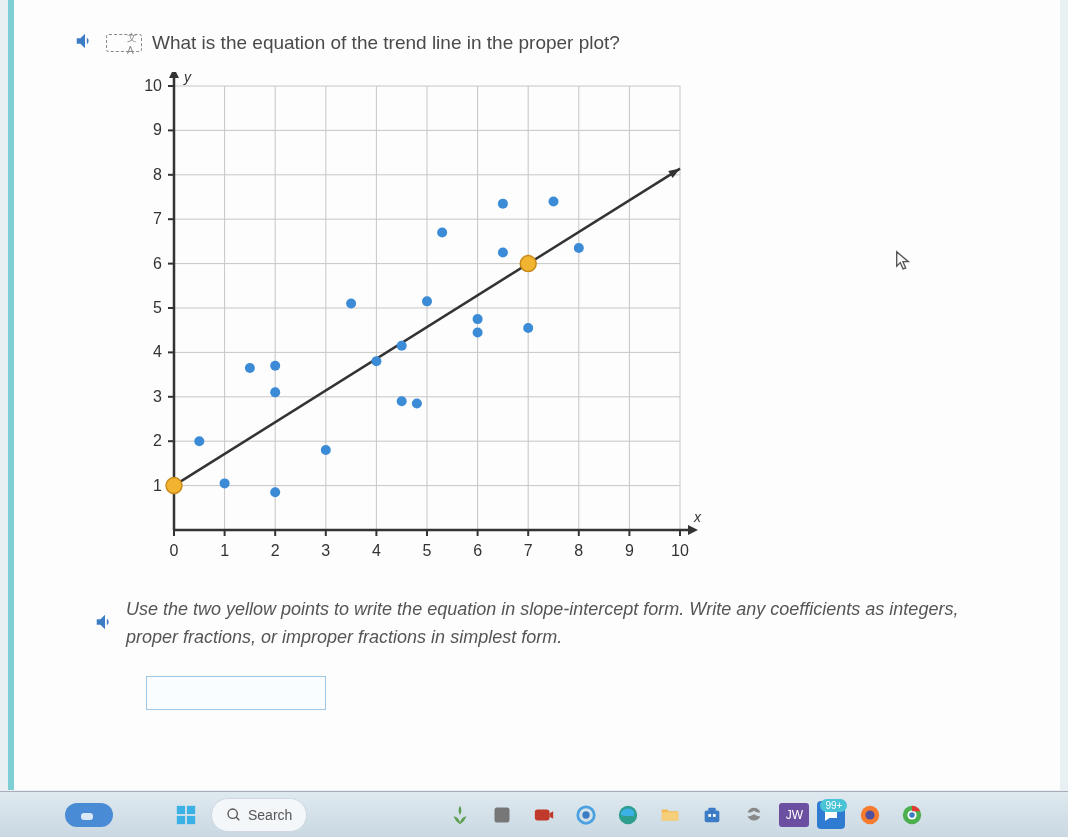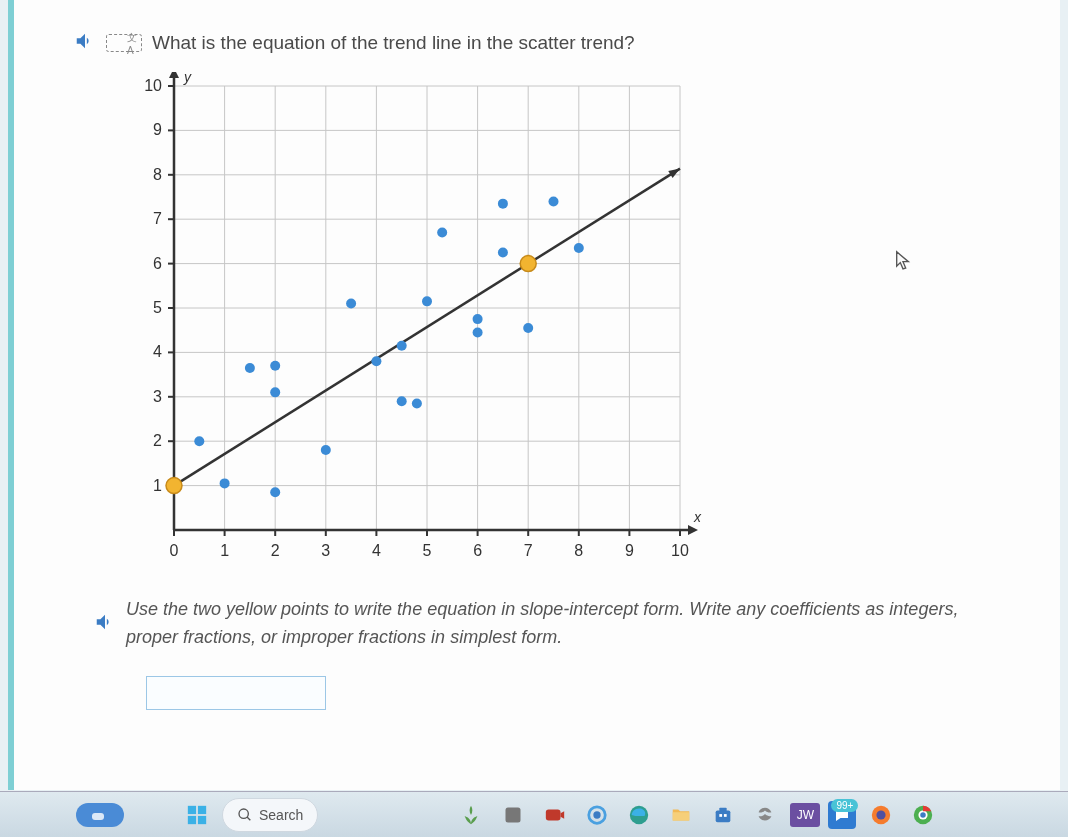--- a/index.html
+++ b/index.html
@@ -86,21 +86,21 @@
     color: #555;
   }
   
   .taskbar {
     position: absolute;
     left: 0; right: 0; bottom: 0;
     height: 46px;
     background: linear-gradient(#dfe9ef,#c9d8e2);
     display: flex;
     align-items: center;
-    padding: 0 16px;
+    padding: 0 5px;
     gap: 8px;
     border-top: 1px solid #aab;
   }
   .chip-blue {
     width: 48px;
     height: 24px;
     border-radius: 12px;
     background: #4a8bd6;
     display: flex;
     align-items: center;
@@ -165,21 +165,21 @@
 
 <div class="page">
 
   <div class="question-row">
     <span>
       <svg class="speaker-icon" viewBox="0 0 24 24" fill="#3b7cc4">
           <path d="M3 9v6h4l5 5V4L7 9H3zm13 3a4 4 0 0 0-2-3.5v7A4 4 0 0 0 16 12z"></path>
         </svg>
     </span>
     <span class="translate-icon">文A</span>
-    <span class="question-text">What is the equation of the trend line in the scatter trend?</span>
+    <span class="question-text">What is the equation of the trend line in the proper plot?</span>
   </div>
 
   <div class="chart-container">
     <svg id="chart-svg" width="580" height="498">
         <line x1="44" y1="458" x2="44" y2="14" stroke="#c6c6c6" stroke-width="1"></line>
         <line x1="94.6" y1="458" x2="94.6" y2="14" stroke="#c6c6c6" stroke-width="1"></line>
         <line x1="145.2" y1="458" x2="145.2" y2="14" stroke="#c6c6c6" stroke-width="1"></line>
         <line x1="195.79999999999998" y1="458" x2="195.79999999999998" y2="14" stroke="#c6c6c6" stroke-width="1"></line>
         <line x1="246.4" y1="458" x2="246.4" y2="14" stroke="#c6c6c6" stroke-width="1"></line>
         <line x1="297" y1="458" x2="297" y2="14" stroke="#c6c6c6" stroke-width="1"></line>

